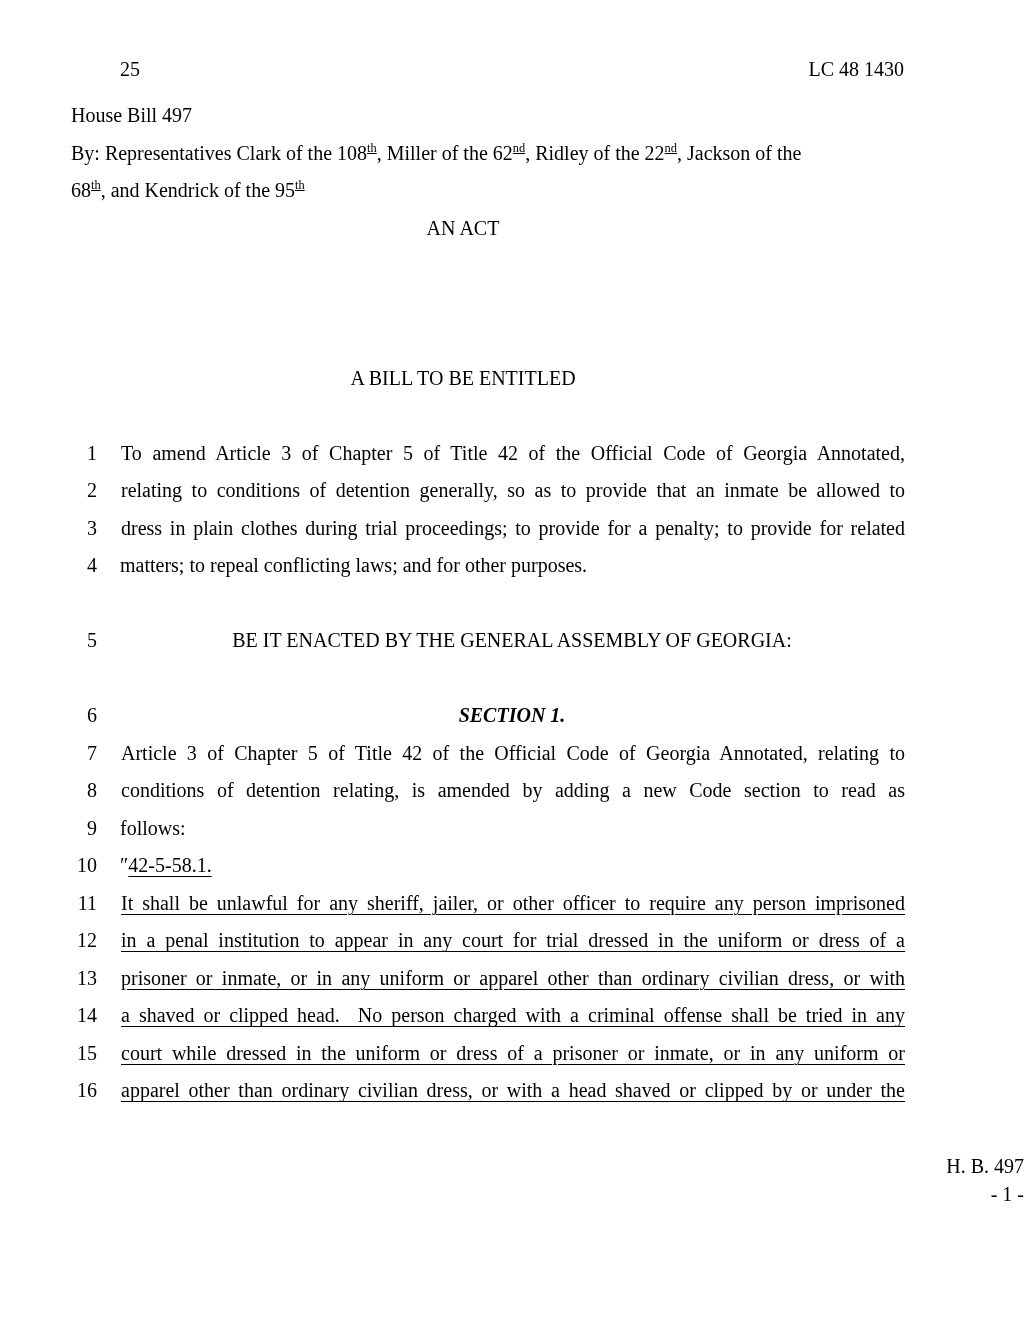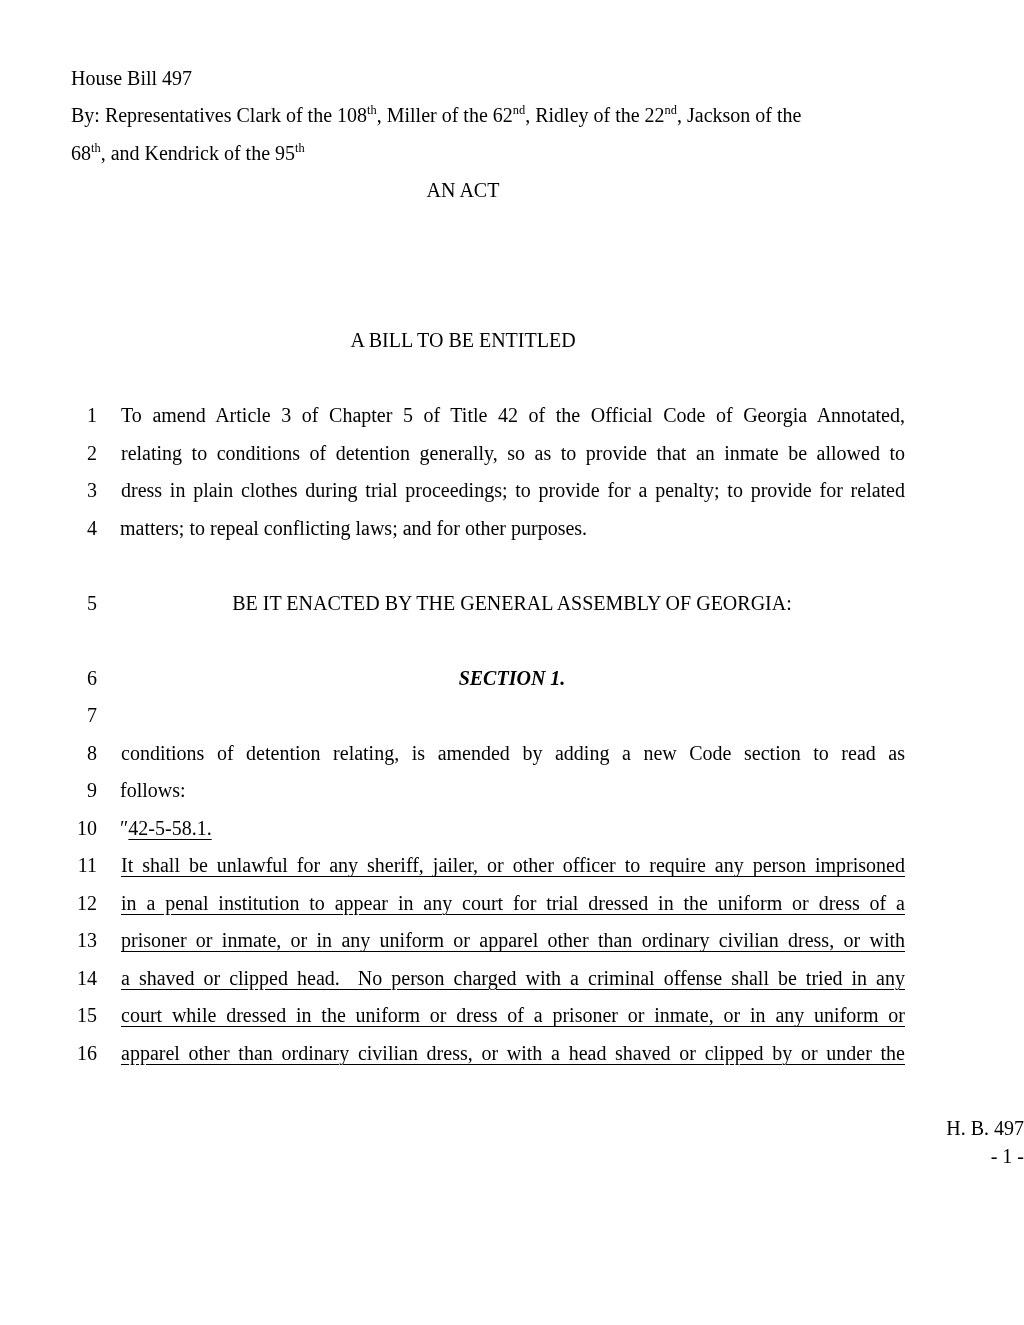--- a/index.html
+++ b/index.html
@@ -18,31 +18,35 @@
   }
   .hdr { display: flex; justify-content: space-between; margin: 0 120px; }
   .ind { margin-left: 71px; width: 784px; }
   .center { text-align: center; }
   .bold { font-weight: bold; font-style: italic; }
   .row { display: flex; }
   .num { width: 97px; text-align: right; flex: none; }
   .txt { width: 784px; margin-left: 23px; flex: none; }
   .just { text-align: justify; text-align-last: justify; margin-left: 24px; }
   .ul { text-decoration: underline; text-decoration-thickness: 1.3px; text-underline-offset: 4px; }
-  sup { font-size: 0.62em; line-height: 0; vertical-align: super; }
+  sup { font-size: 0.62em; line-height: 0; vertical-align: super; text-decoration: underline; }
   .title { margin-top: 8.5px; }
   .sp1 { margin-top: 37.5px; }
   .sp3 { margin-top: 112.5px; }
   .footer { margin-top: 42px; text-align: right; line-height: 28px; }
 </style>
 </head>
 <body>
 
 <div class="page">
 
+  <div class="hdr">
+    <span>25</span>
+    <span>LC 48 1430</span>
+  </div>
 
   <div class="ind title">House Bill 497</div>
 
   <div class="ind"><span>By: Representatives Clark of the 108</span><sup>th</sup><span>, Miller of the 62</span><sup>nd</sup><span>, Ridley of the 22</span><sup>nd</sup><span>, Jackson of the</span></div>
 
   <div class="ind"><span>68</span><sup>th</sup><span>, and Kendrick of the 95</span><sup>th</sup></div>
 
   <div class="ind center">AN ACT</div>
   <div class="ind center sp3">A BILL TO BE ENTITLED</div>
 
@@ -67,20 +71,21 @@
     <div class="num">5</div>
     <div class="txt center">BE IT ENACTED BY THE GENERAL ASSEMBLY OF GEORGIA:</div>
   </div>
 
   <div class="row sp1">
     <div class="num">6</div>
     <div class="txt center bold">SECTION 1.</div>
   </div>
   <div class="row">
     <div class="num">7</div>
+    <div class="txt just">Article 3 of Chapter 5 of Title 42 of the Official Code of Georgia Annotated, relating to</div>
   </div>
   <div class="row">
     <div class="num">8</div>
     <div class="txt just">conditions of detention relating, is amended by adding a new Code section to read as</div>
   </div>
   <div class="row">
     <div class="num">9</div>
     <div class="txt">follows:</div>
   </div>
   <div class="row">

